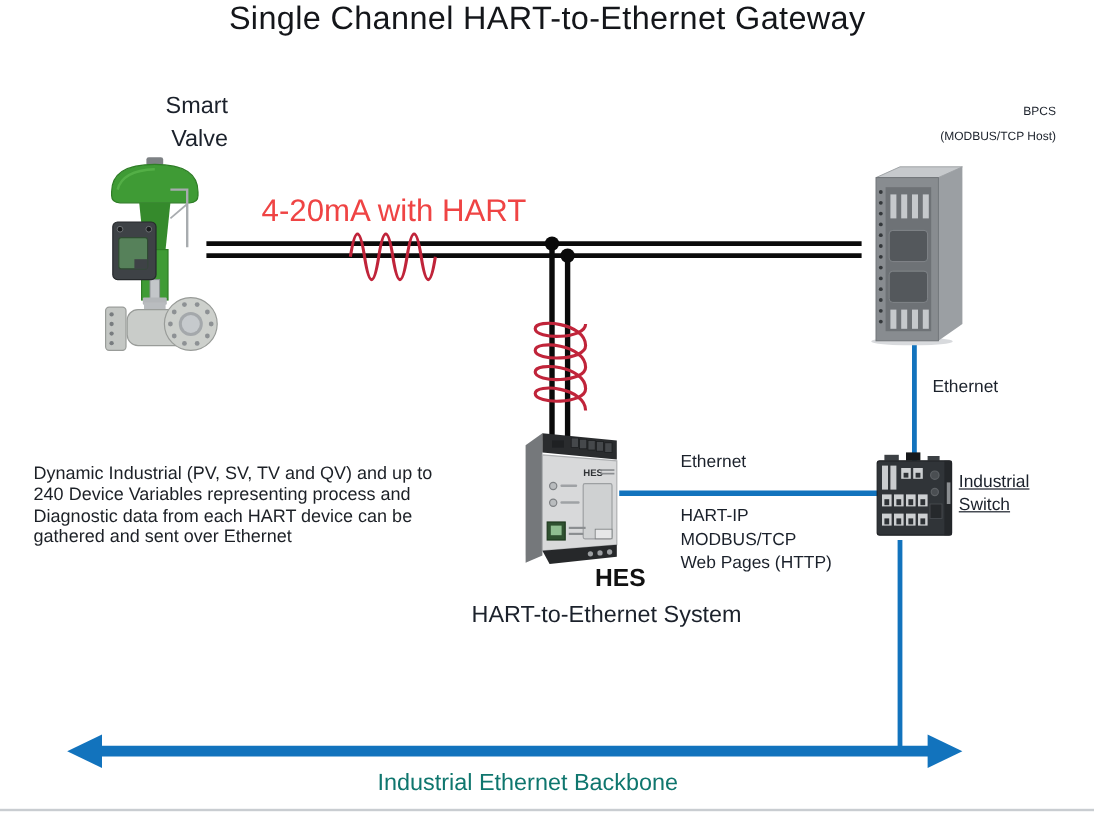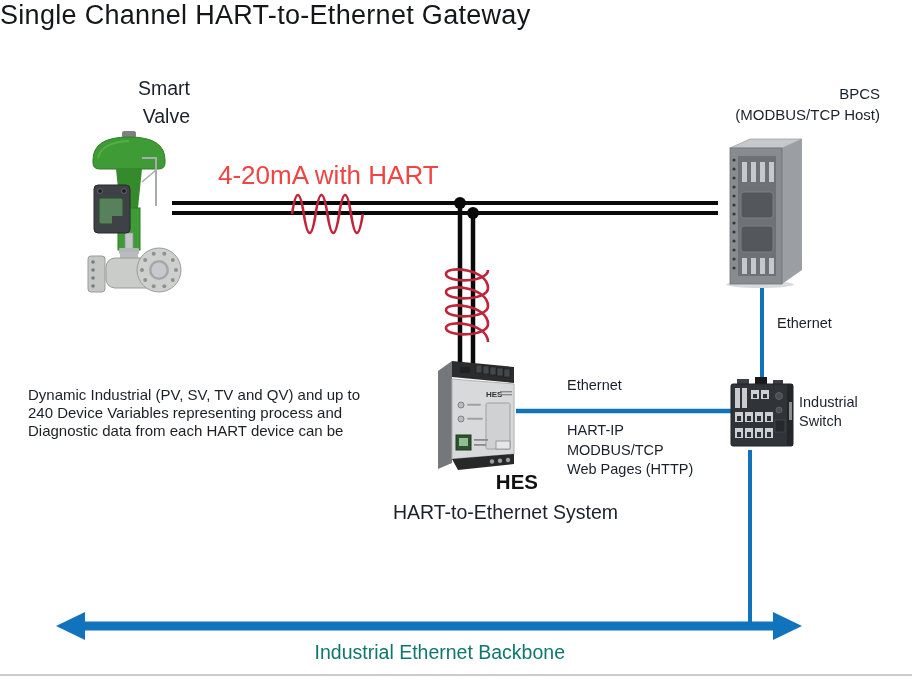--- a/index.html
+++ b/index.html
@@ -3,31 +3,31 @@
 <meta charset="utf-8">
 <style>
   html,body{margin:0;padding:0;background:#fff;}
   .canvas{position:relative;width:912px;height:680px;background:#ffffff;overflow:hidden;
           font-family:"Liberation Sans",sans-serif;}
   .lbl{position:absolute;color:#1b212b;}
   .c{text-align:right;}
   .pre{white-space:pre-line;}
   .wires{position:absolute;left:0;top:0;pointer-events:none;}
   .dev{position:absolute;}
-  #title{left:0;top:18;width:912px;text-align:left;font-size:27px;color:#14161a;letter-spacing:.3px;}
+  #title{left:0;top:18;width:912px;text-align:center;font-size:27px;color:#14161a;letter-spacing:.3px;}
   #smart-valve-label{left:70px;top:74px;width:120px;font-size:19.5px;line-height:28px;}
-  #bpcs-label{left:670px;top:83px;width:210px;font-size:15px;line-height:21px;}
+  #bpcs-label{left:670px;top:83px;width:210px;font-size:10px;line-height:21px;}
   #signal-label{left:218px;top:160px;font-size:26px;color:#ef4444;}
   #eth-right{left:777px;top:315px;font-size:14.5px;}
   #eth-mid{left:567px;top:377px;font-size:14.5px;}
   #protocols{left:567px;top:421px;font-size:14.5px;line-height:19.5px;}
   #note{left:28px;top:386px;font-size:15px;line-height:17.8px;color:#1c2026;}
   #hes-name{left:418px;top:470px;width:120px;font-size:20.5px;font-weight:bold;color:#111;}
   #hes-sub{left:338px;top:501px;width:280px;font-size:19.5px;}
-  #switch-label{left:799px;top:393px;font-size:14.5px;line-height:19px;}
+  #switch-label{left:799px;top:393px;font-size:14.5px;line-height:19px;text-decoration:underline;}
   #backbone-label{left:265px;top:641px;width:300px;font-size:19.5px;color:#0f766e;}
   #bottom-rule{position:absolute;left:0;top:674px;width:912px;height:2px;background:#c9cdd1;}
 </style>
 </head>
 <body>
 
 <div class="canvas">
 
   <svg class="wires" width="912" height="680" viewBox="0 0 912 680">
 
@@ -235,20 +235,21 @@
   <div class="lbl" id="protocols">
     <div>HART-IP</div>
     <div>MODBUS/TCP</div>
     <div>Web Pages (HTTP)</div>
   </div>
 
   <div class="lbl" id="note">
     <div>Dynamic  Industrial (PV, SV, TV and QV) and up to</div>
     <div>240 Device Variables representing process and</div>
     <div>Diagnostic data from each HART device can be</div>
+    <div>gathered and sent over Ethernet</div>
   </div>
 
   <div class="lbl c" id="hes-name">HES</div>
 
   <div class="lbl c" id="hes-sub">HART-to-Ethernet System</div>
 
   <div class="lbl pre" id="switch-label">Industrial
 Switch</div>
 
   <div class="lbl c" id="backbone-label">Industrial Ethernet Backbone</div>

